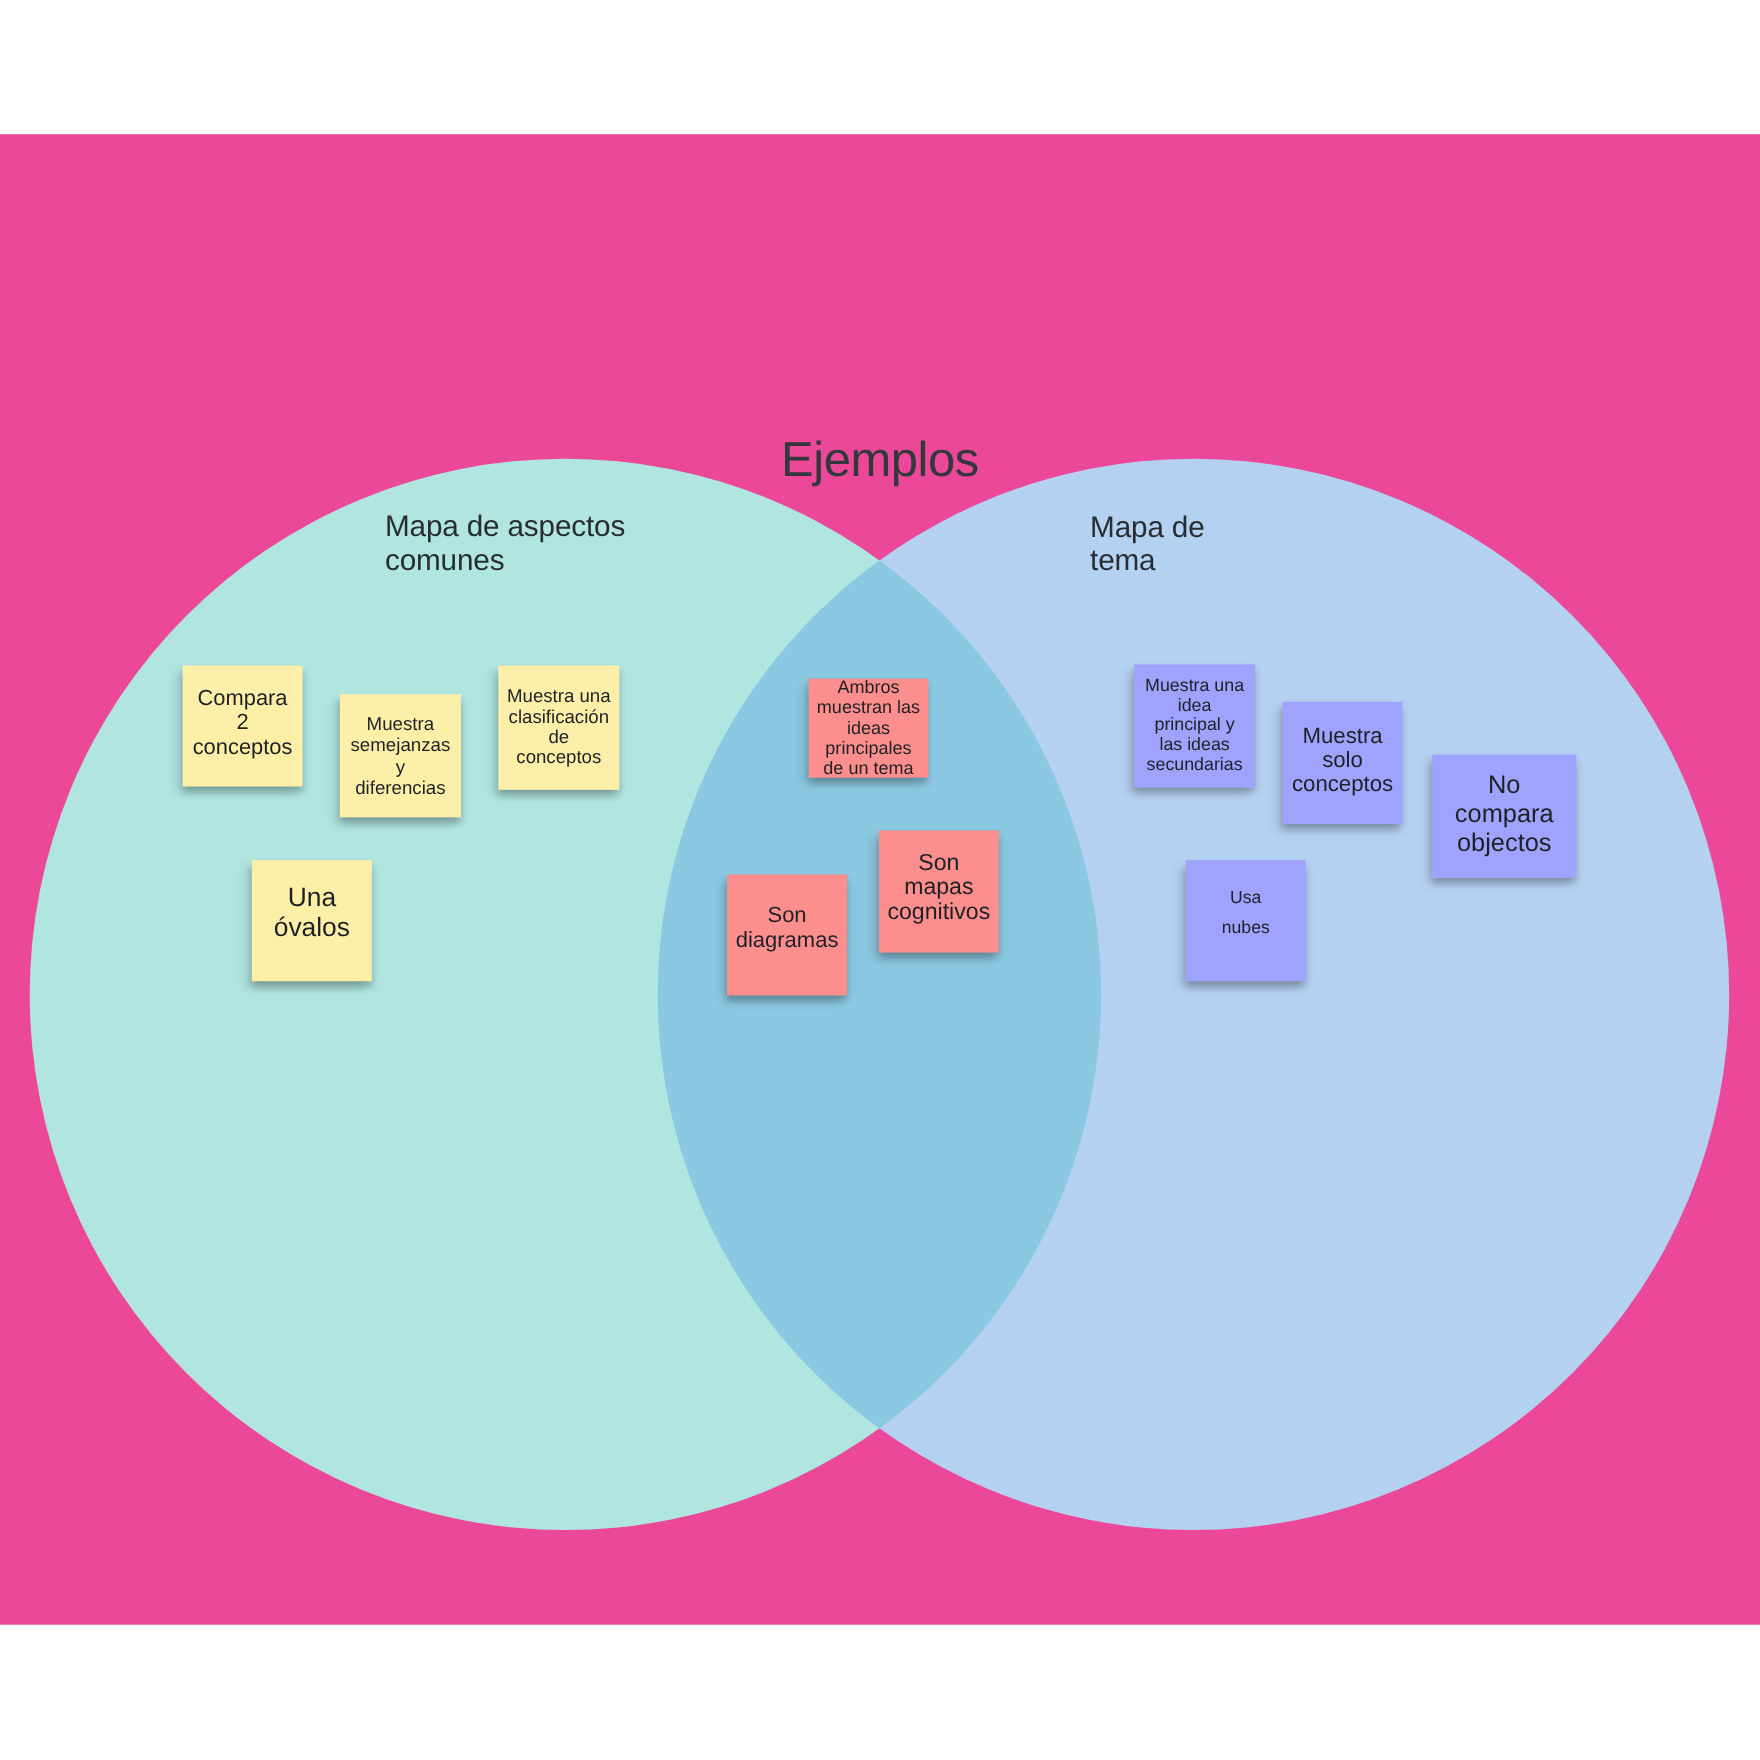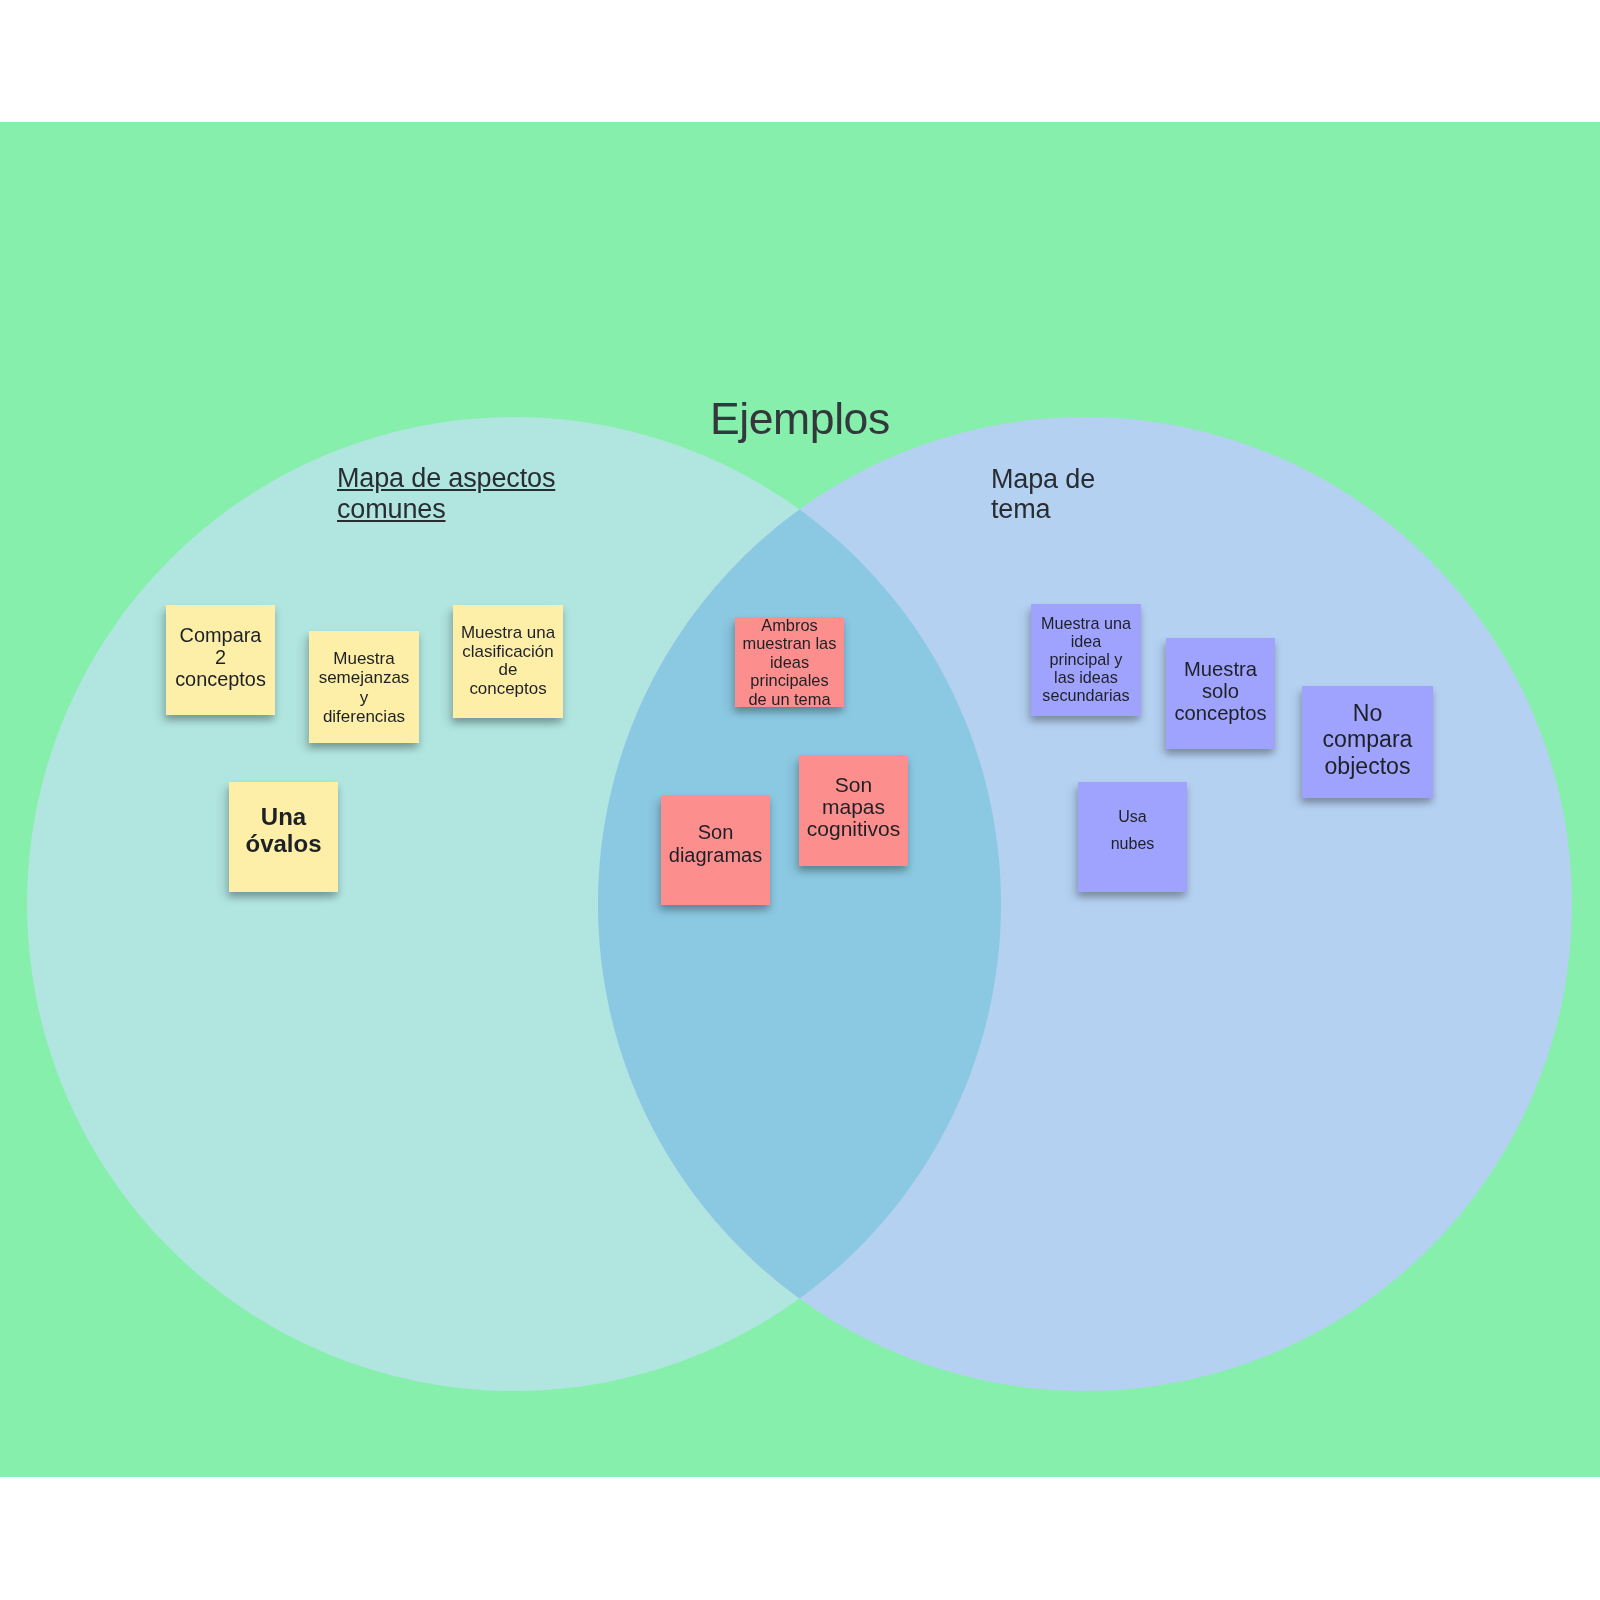--- a/index.html
+++ b/index.html
@@ -2,27 +2,27 @@
 <html><head>
 <meta charset="utf-8">
 <title>Venn diagram whiteboard</title>
 <style>
   html,body{margin:0;padding:0;}
   body{width:1600px;height:1600px;background:#ffffff;overflow:hidden;
        font-family:"Liberation Sans",sans-serif;
        -webkit-font-smoothing:antialiased;text-rendering:optimizeLegibility;}
 
   #board{position:absolute;left:0;top:122px;width:1600px;height:1355px;
-         background:#86efac;overflow:hidden;}
+         background:#ec4899;overflow:hidden;}
 
   #venn{position:absolute;left:0;top:0;}
 
   .circle-label{position:absolute;color:#282d33;font-size:27px;line-height:30.4px;
                 white-space:pre-line;letter-spacing:-0.15px;}
-  #venn-left-label{left:337px;top:341.2px;text-decoration:underline;}
+  #venn-left-label{left:350px;top:341.2px;}
   #venn-right-label{left:991px;top:341.5px;}
 
   #page-title{position:absolute;left:710px;top:274.5px;color:#33383d;
               font-size:44.5px;line-height:1;letter-spacing:-0.4px;white-space:nowrap;}
 
   .sticky-note{position:absolute;display:flex;align-items:center;justify-content:center;
                text-align:center;color:#1d2125;
                box-shadow:0 5px 7px rgba(0,0,0,0.26), -6px 6px 9px rgba(0,0,0,0.10);}
   .sticky-note-text{display:block;white-space:pre-line;position:relative;}
   .sticky-note,#page-title,.circle-label{will-change:opacity;}
@@ -57,21 +57,21 @@
 y
 diferencias</span>
       </div>
       <div class="sticky-note" id="note-clasificacion-conceptos" style="left: 453px; top: 483px; width: 110px; height: 113px; background: rgb(253, 239, 168);">
         <span class="sticky-note-text" style="font-size: 16.95px; line-height: 18.6px; top: -0.3px;">Muestra una
 clasificación
 de
 conceptos</span>
       </div>
       <div class="sticky-note" id="note-una-ovalos" style="left: 229px; top: 660px; width: 109px; height: 110px; background: rgb(253, 239, 168);">
-        <span class="sticky-note-text" style="font-size: 24px; line-height: 27.1px; top: -6.8px; font-weight: bold;">Una
+        <span class="sticky-note-text" style="font-size: 24px; line-height: 27.1px; top: -6.8px;">Una
 óvalos</span>
       </div>
       <div class="sticky-note" id="note-ambros-ideas-principales" style="left: 735px; top: 495px; width: 109px; height: 90px; background: rgb(253, 142, 142);">
         <span class="sticky-note-text" style="font-size: 16.4px; line-height: 18.5px; top: 0px;">Ambros
 muestran las
 ideas
 principales
 de un tema</span>
       </div>
       <div class="sticky-note" id="note-son-diagramas" style="left: 661px; top: 673px; width: 109px; height: 110px; background: rgb(253, 142, 142);">

